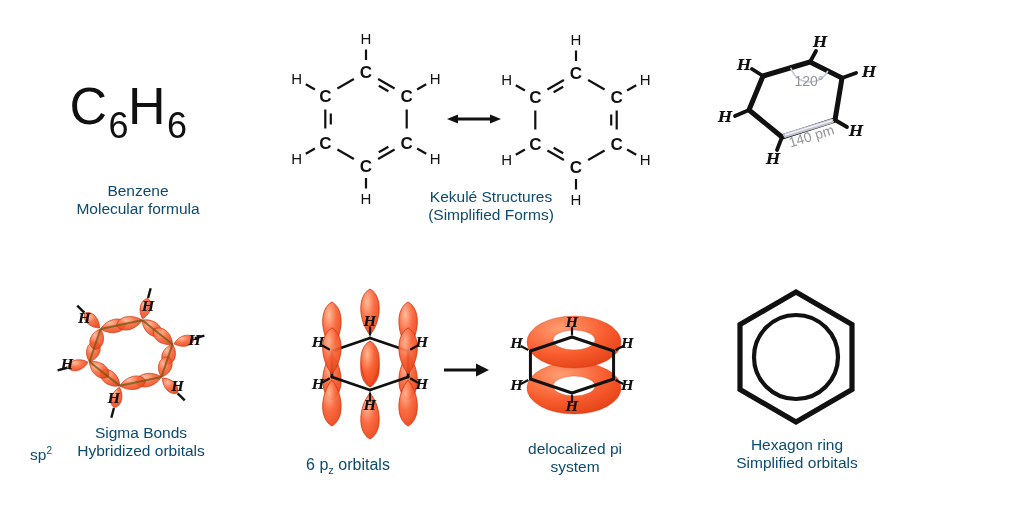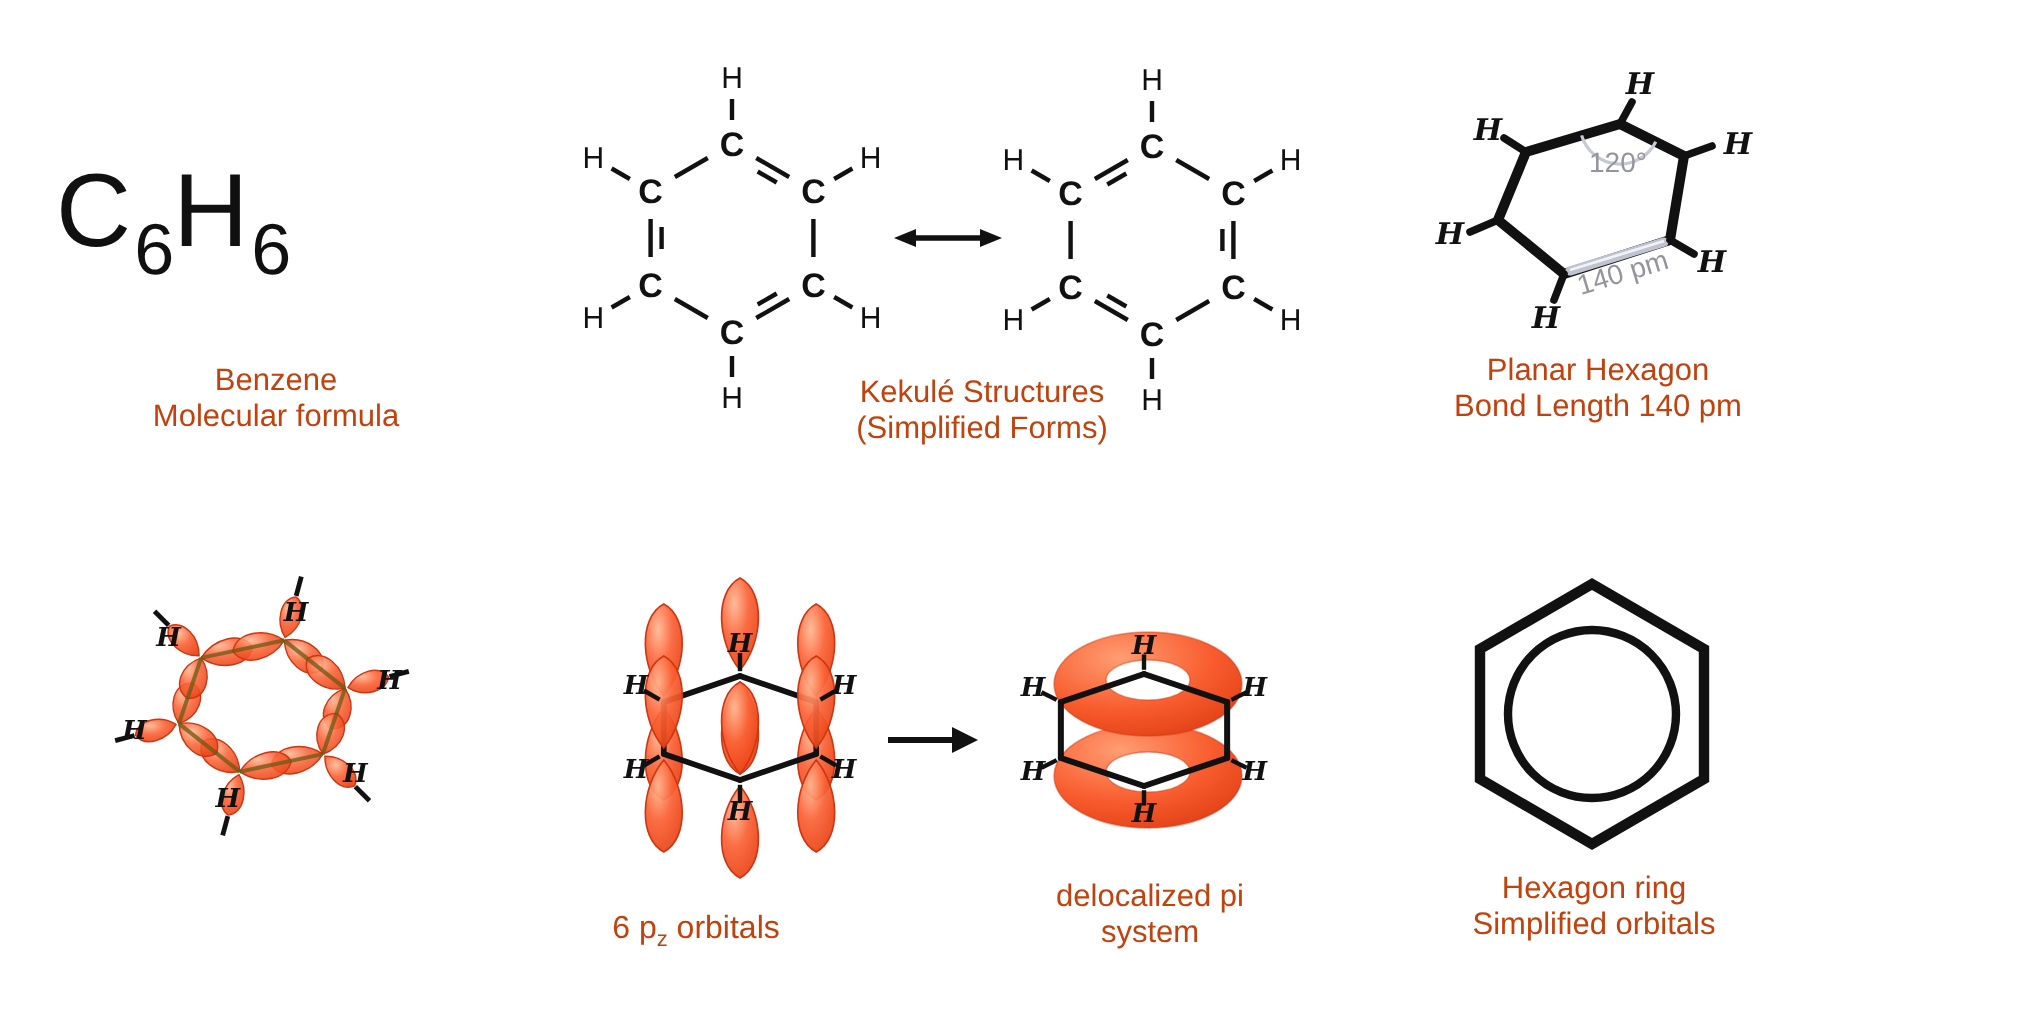--- a/index.html
+++ b/index.html
@@ -1,20 +1,20 @@
 <!DOCTYPE html>
 <html><head>
 <meta charset="utf-8">
 <style>
   html,body{margin:0;padding:0;background:#fff;}
   .canvas{position:relative;width:1009px;height:515px;background:#ffffff;
           font-family:"Liberation Sans",sans-serif;color:#161616;overflow:hidden;}
   .canvas svg{position:absolute;overflow:visible;}
-  .cap{position:absolute;text-align:center;font-size:15.5px;line-height:18px;color:#c2410c;}
-  .formula{position:absolute;left:28px;top:76px;width:200px;
+  .cap{position:absolute;text-align:center;font-size:15.5px;line-height:18px;color:#0c4a6e;}
+  .formula{position:absolute;left:28px;top:76px;width:200px;text-align:center;
            font-size:52px;font-weight:400;color:#101010;letter-spacing:0.5px;}
   .formula .sub{font-size:36px;position:relative;top:14px;left:1px;}
   .atomC{font:bold 17px "Liberation Sans",sans-serif;}
   .atomH{font:15px "Liberation Sans",sans-serif;}
   .serifH{font:italic bold 13px "DejaVu Serif",serif;fill:#111;}
   .serifH15{font:italic bold 15px "DejaVu Serif",serif;fill:#111;}
   .grayLbl{font:14px "Liberation Sans",sans-serif;fill:#94949c;}
   sup.sp{font-size:10px;}
   sub.pz{font-size:11px;}
 </style>
@@ -130,24 +130,20 @@
     <text x="120" y="17" text-anchor="middle" class="serifH15">H</text>
     <text x="44" y="40" text-anchor="middle" class="serifH15">H</text>
     <text x="25" y="92" text-anchor="middle" class="serifH15">H</text>
     <text x="73" y="134" text-anchor="middle" class="serifH15">H</text>
     <text x="156" y="106" text-anchor="middle" class="serifH15">H</text>
     <text x="169" y="47" text-anchor="middle" class="serifH15">H</text>
     <text x="109" y="56" text-anchor="middle" class="grayLbl">120°</text>
     <text x="111" y="111" text-anchor="middle" class="grayLbl" transform="rotate(-17 111 105)">140 pm</text>
   </svg>
 
-  <div class="cap" style="left:700px;top:177px;width:198px">
-    <div>Planar Hexagon</div>
-    <div>Bond Length 140 pm</div>
-  </div>
 
   <svg style="left:25px;top:280px" width="215" height="150" viewBox="0 0 215 150">
       <path d="M 117.13 40.16 C 127.90 38.16 138.92 45.53 135.98 55.06 C 127.38 60.12 117.67 51.10 117.13 40.16 Z" fill="url(#orbGrad)" fill-opacity="0.88" stroke="#cf3510" stroke-width="0.7"></path>
       <path d="M 147.53 64.20 C 136.76 66.20 125.74 58.83 128.68 49.29 C 137.28 44.24 147.00 53.26 147.53 64.20 Z" fill="url(#orbGrad)" fill-opacity="0.88" stroke="#cf3510" stroke-width="0.7"></path>
       <path d="M 147.53 64.20 C 153.28 72.96 150.48 84.49 140.63 84.56 C 132.86 78.52 137.65 67.66 147.53 64.20 Z" fill="url(#orbGrad)" fill-opacity="0.88" stroke="#cf3510" stroke-width="0.7"></path>
       <path d="M 136.41 97.04 C 130.66 88.29 133.46 76.75 143.31 76.68 C 151.08 82.72 146.29 93.58 136.41 97.04 Z" fill="url(#orbGrad)" fill-opacity="0.88" stroke="#cf3510" stroke-width="0.7"></path>
       <path d="M 136.41 97.04 C 130.39 106.75 116.44 110.78 110.65 102.50 C 112.59 92.58 126.97 90.61 136.41 97.04 Z" fill="url(#orbGrad)" fill-opacity="0.88" stroke="#cf3510" stroke-width="0.7"></path>
       <path d="M 94.87 105.84 C 100.89 96.13 114.83 92.11 120.62 100.39 C 118.69 110.30 104.31 112.28 94.87 105.84 Z" fill="url(#orbGrad)" fill-opacity="0.88" stroke="#cf3510" stroke-width="0.7"></path>
       <path d="M 94.87 105.84 C 84.10 107.84 73.08 100.47 76.02 90.94 C 84.62 85.88 94.33 94.90 94.87 105.84 Z" fill="url(#orbGrad)" fill-opacity="0.88" stroke="#cf3510" stroke-width="0.7"></path>
       <path d="M 64.47 81.80 C 75.24 79.80 86.26 87.17 83.32 96.71 C 74.72 101.76 65.00 92.74 64.47 81.80 Z" fill="url(#orbGrad)" fill-opacity="0.88" stroke="#cf3510" stroke-width="0.7"></path>
@@ -174,20 +170,27 @@
       <line x1="88.91794302323363" y1="128.0577720984769" x2="86.32975257220842" y2="137.7170303613676" stroke="#111" stroke-width="2.4"></line>
       <text x="88.91794302323362" y="123.36443966187528" text-anchor="middle" class="serifH">H</text>
       <path d="M 63.02 82.19 C 58.64 90.19 47.70 93.99 42.73 87.62 C 43.85 79.62 55.22 77.44 63.02 82.19 Z" fill="url(#orbGrad)" fill-opacity="0.9" stroke="#cf3510" stroke-width="0.7"></path>
       <line x1="42.24889546492151" y1="87.7526855708437" x2="32.58963720203083" y2="90.34087602186891" stroke="#111" stroke-width="2.4"></line>
       <text x="42.248895464921496" y="89.42331416492101" text-anchor="middle" class="serifH">H</text>
       <path d="M 74.53 47.90 C 65.41 48.11 56.65 40.54 59.68 33.05 C 67.17 30.01 74.75 38.78 74.53 47.90 Z" fill="url(#orbGrad)" fill-opacity="0.9" stroke="#cf3510" stroke-width="0.7"></path>
       <line x1="59.330952441687856" y1="32.69491347236679" x2="52.25988462982238" y2="25.623845660501324" stroke="#111" stroke-width="2.4"></line>
       <text x="59.330952441687856" y="43.05887450304572" text-anchor="middle" class="serifH">H</text>
     </svg>
 
+  <div class="cap" style="left:25px;top:424px;width:232px">
+    <div>Sigma Bonds</div>
+    <div style="position:relative">
+      <span style="position:absolute;left:5px;top:0"><span>sp</span><sup class="sp">2</sup></span>
+      <span>Hybridized orbitals</span>
+    </div>
+  </div>
 
   <svg style="left:288px;top:282px" width="175" height="180" viewBox="0 0 175 180">
       <path d="M 82.00 53.00 C 70.45 39.20 68.98 13.90 82.00 7.00 C 95.02 13.90 93.55 39.20 82.00 53.00 Z" fill="url(#orbGrad)" fill-opacity="0.93" stroke="#cf3510" stroke-width="0.8"></path>
       <path d="M 82.00 59.00 C 93.55 72.80 95.02 98.10 82.00 105.00 C 68.98 98.10 70.45 72.80 82.00 59.00 Z" fill="url(#orbGrad)" fill-opacity="0.93" stroke="#cf3510" stroke-width="0.8"></path>
       <path d="M 43.89 66.00 C 32.34 52.20 30.87 26.90 43.89 20.00 C 56.91 26.90 55.44 52.20 43.89 66.00 Z" fill="url(#orbGrad)" fill-opacity="0.93" stroke="#cf3510" stroke-width="0.8"></path>
       <path d="M 43.89 72.00 C 55.44 85.80 56.91 111.10 43.89 118.00 C 30.87 111.10 32.34 85.80 43.89 72.00 Z" fill="url(#orbGrad)" fill-opacity="0.93" stroke="#cf3510" stroke-width="0.8"></path>
       <path d="M 120.11 66.00 C 108.56 52.20 107.09 26.90 120.11 20.00 C 133.13 26.90 131.66 52.20 120.11 66.00 Z" fill="url(#orbGrad)" fill-opacity="0.93" stroke="#cf3510" stroke-width="0.8"></path>
       <path d="M 120.11 72.00 C 131.66 85.80 133.13 111.10 120.11 118.00 C 107.09 111.10 108.56 85.80 120.11 72.00 Z" fill="url(#orbGrad)" fill-opacity="0.93" stroke="#cf3510" stroke-width="0.8"></path>
       <line x1="120.10511776651529" y1="68.99999999999999" x2="81.99999999999999" y2="56" stroke="#111" stroke-width="2.8" stroke-linecap="round"></line>
       <line x1="81.99999999999999" y1="56" x2="43.8948822334847" y2="69" stroke="#111" stroke-width="2.8" stroke-linecap="round"></line>

